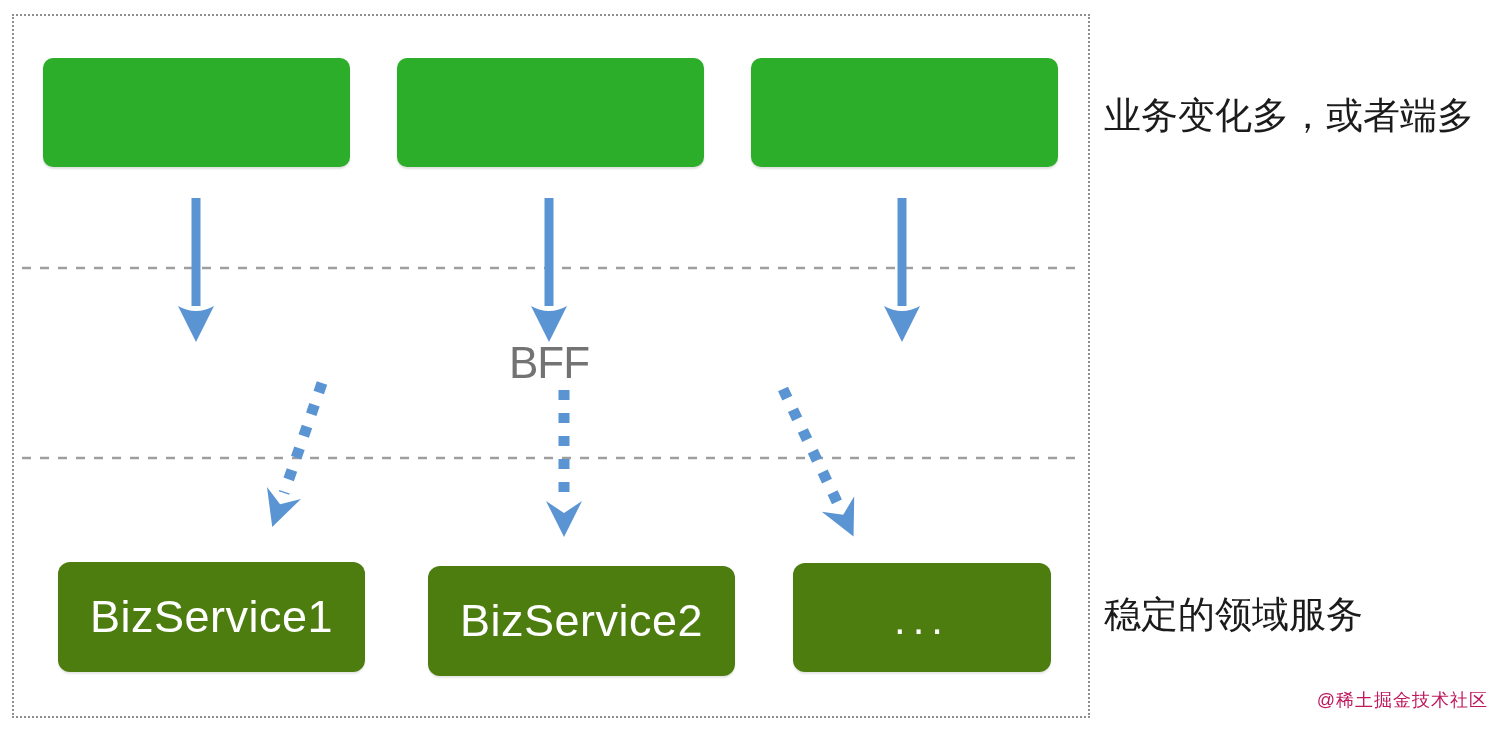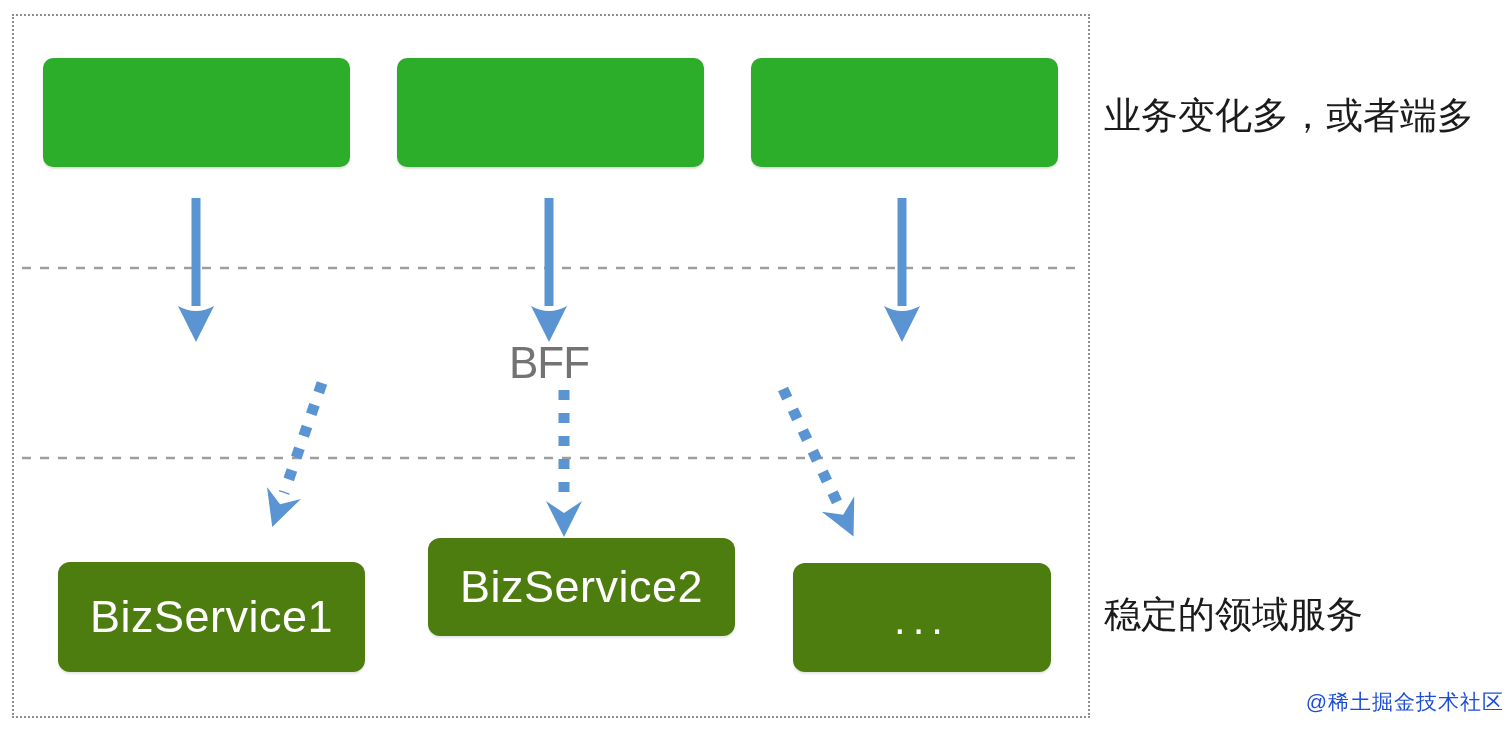--- a/index.html
+++ b/index.html
@@ -52,40 +52,40 @@
     border-radius: 12px;
     color: #ffffff;
     display: flex;
     align-items: center;
     justify-content: center;
     font-size: 45px;
     letter-spacing: 0.5px;
     box-shadow: 0 2px 2px rgba(0,0,0,0.10);
   }
   .mbox.b1 { left: 58px;  top: 562px; width: 307px; height: 110px; }
-  .mbox.b2 { left: 428px; top: 538px; width: 307px; height: 98px; }
+  .mbox.b2 { left: 428px; top: 566px; width: 307px; height: 110px; }
   .mbox.b3 { left: 793px; top: 563px; width: 258px; height: 109px;
              font-size: 42px; letter-spacing: 7px; }
   .mbox.b3 .dots { transform: translateY(2px); }
   .note {
     position: absolute;
     left: 1104px;
     color: #1b1b1b;
     font-size: 37px;
     line-height: 1.05;
     white-space: nowrap;
     font-weight: 500;
   }
   .note.top { top: 97px; }
   .note.bottom { top: 596px; }
   .watermark {
     position: absolute;
-    right: 8px; top: 688px;
-    font-size: 21px;
-    color: #1d4ed8;
+    right: 24px; top: 688px;
+    font-size: 18px;
+    color: #be185d;
     letter-spacing: 1px;
     white-space: nowrap;
   }
 </style>
 </head>
 <body>
 
 <div class="stage">
 
   <div class="frame"></div>

